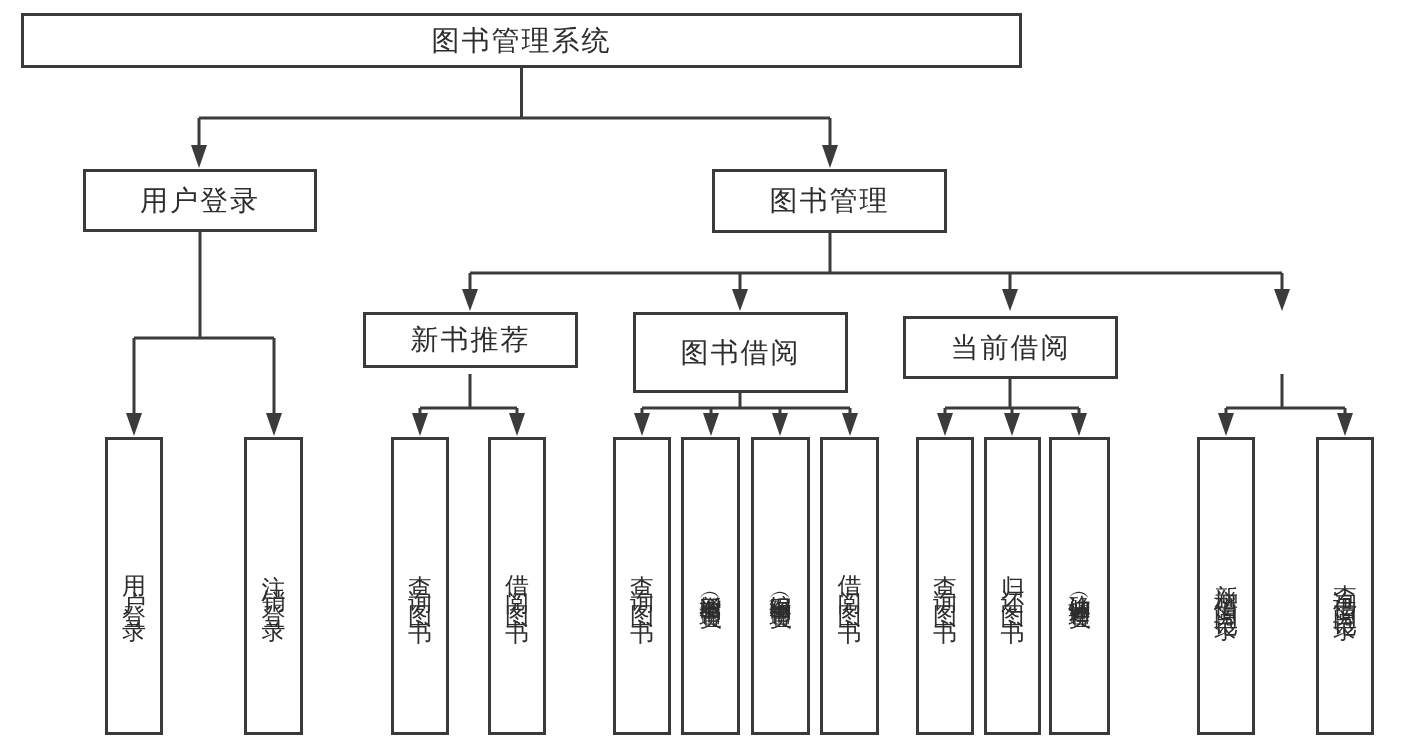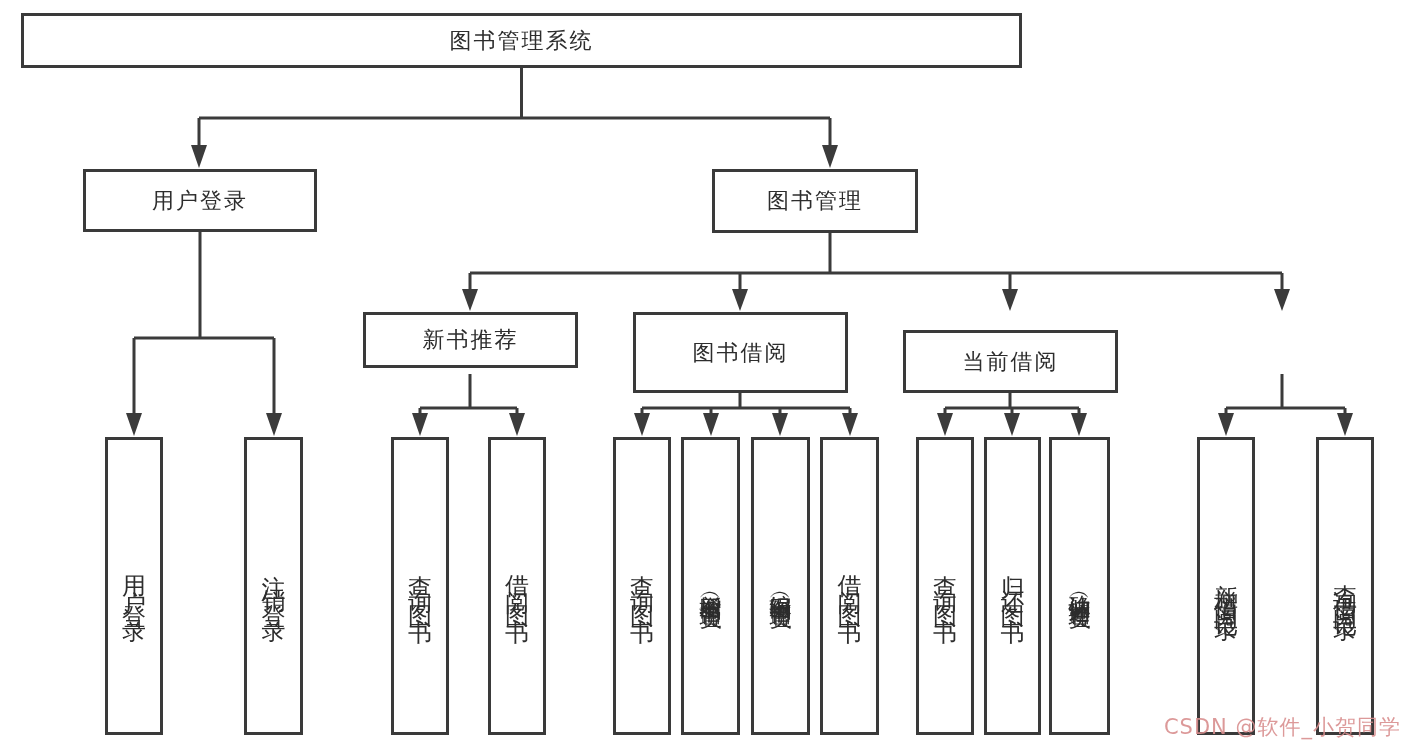--- a/index.html
+++ b/index.html
@@ -6,21 +6,21 @@
   .stage{
     position:relative;width:1405px;height:747px;background:#ffffff;
     font-family:"DejaVu Sans","Liberation Sans",sans-serif;overflow:hidden;
   }
   .wires{position:absolute;left:0;top:0;width:1405px;height:747px;}
   .node{
     position:absolute;background:#ffffff;border:3px solid #3a3a3a;
     box-sizing:border-box;display:flex;align-items:center;justify-content:center;
     color:#2d2d2d;
   }
-  .h{font-size:22px;letter-spacing:2px;}
+  .h{font-size:28px;letter-spacing:2px;}
   .v span{
     writing-mode:vertical-rl;text-orientation:mixed;
     font-size:24px;line-height:1;white-space:nowrap;
   }
   .ls-wide span{letter-spacing:15px;}
   .ls-mid span{letter-spacing:7px;}
   .ls-dense span{letter-spacing:2px;font-size:22px;}
   .watermark{
     position:absolute;right:4px;bottom:6px;font-size:21px;letter-spacing:1px;
     color:#d98f8f;opacity:.9;z-index:5;
@@ -71,31 +71,31 @@
     </g>
   </svg>
 
   <div class="node h" style="left:21px;top:13px;width:1001px;height:55px">
     <span>图书管理系统</span>
   </div>
 
   <div class="node h" style="left:83px;top:169px;width:234px;height:63px">
     <span>用户登录</span>
   </div>
-  <div class="node h" style="left:712px;top:169px;width:206px;height:64px">
+  <div class="node h" style="left:712px;top:169px;width:235px;height:64px">
     <span>图书管理</span>
   </div>
 
   <div class="node h" style="left:363px;top:312px;width:215px;height:56px">
     <span>新书推荐</span>
   </div>
   <div class="node h" style="left:633px;top:312px;width:215px;height:81px">
     <span>图书借阅</span>
   </div>
-  <div class="node h" style="left:903px;top:330px;width:215px;height:63px">
+  <div class="node h" style="left:903px;top:316px;width:215px;height:63px">
     <span>当前借阅</span>
   </div>
 
   <div class="node v ls-wide" style="left:105px;top:437px;width:58px;height:298px">
     <span>用户登录</span>
   </div>
   <div class="node v ls-wide" style="left:244px;top:437px;width:59px;height:298px">
     <span>注销登录</span>
   </div>
 
@@ -129,15 +129,14 @@
     <span>确认归还（管理员）</span>
   </div>
 
   <div class="node v ls-mid" style="left:1197px;top:437px;width:58px;height:298px">
     <span>新增借阅记录</span>
   </div>
   <div class="node v ls-mid" style="left:1316px;top:437px;width:58px;height:298px">
     <span>查询借阅记录</span>
   </div>
 
-  <div class="watermark">CSDN @软件_小贺同学</div>
 
 </div>
 
 </body></html>

